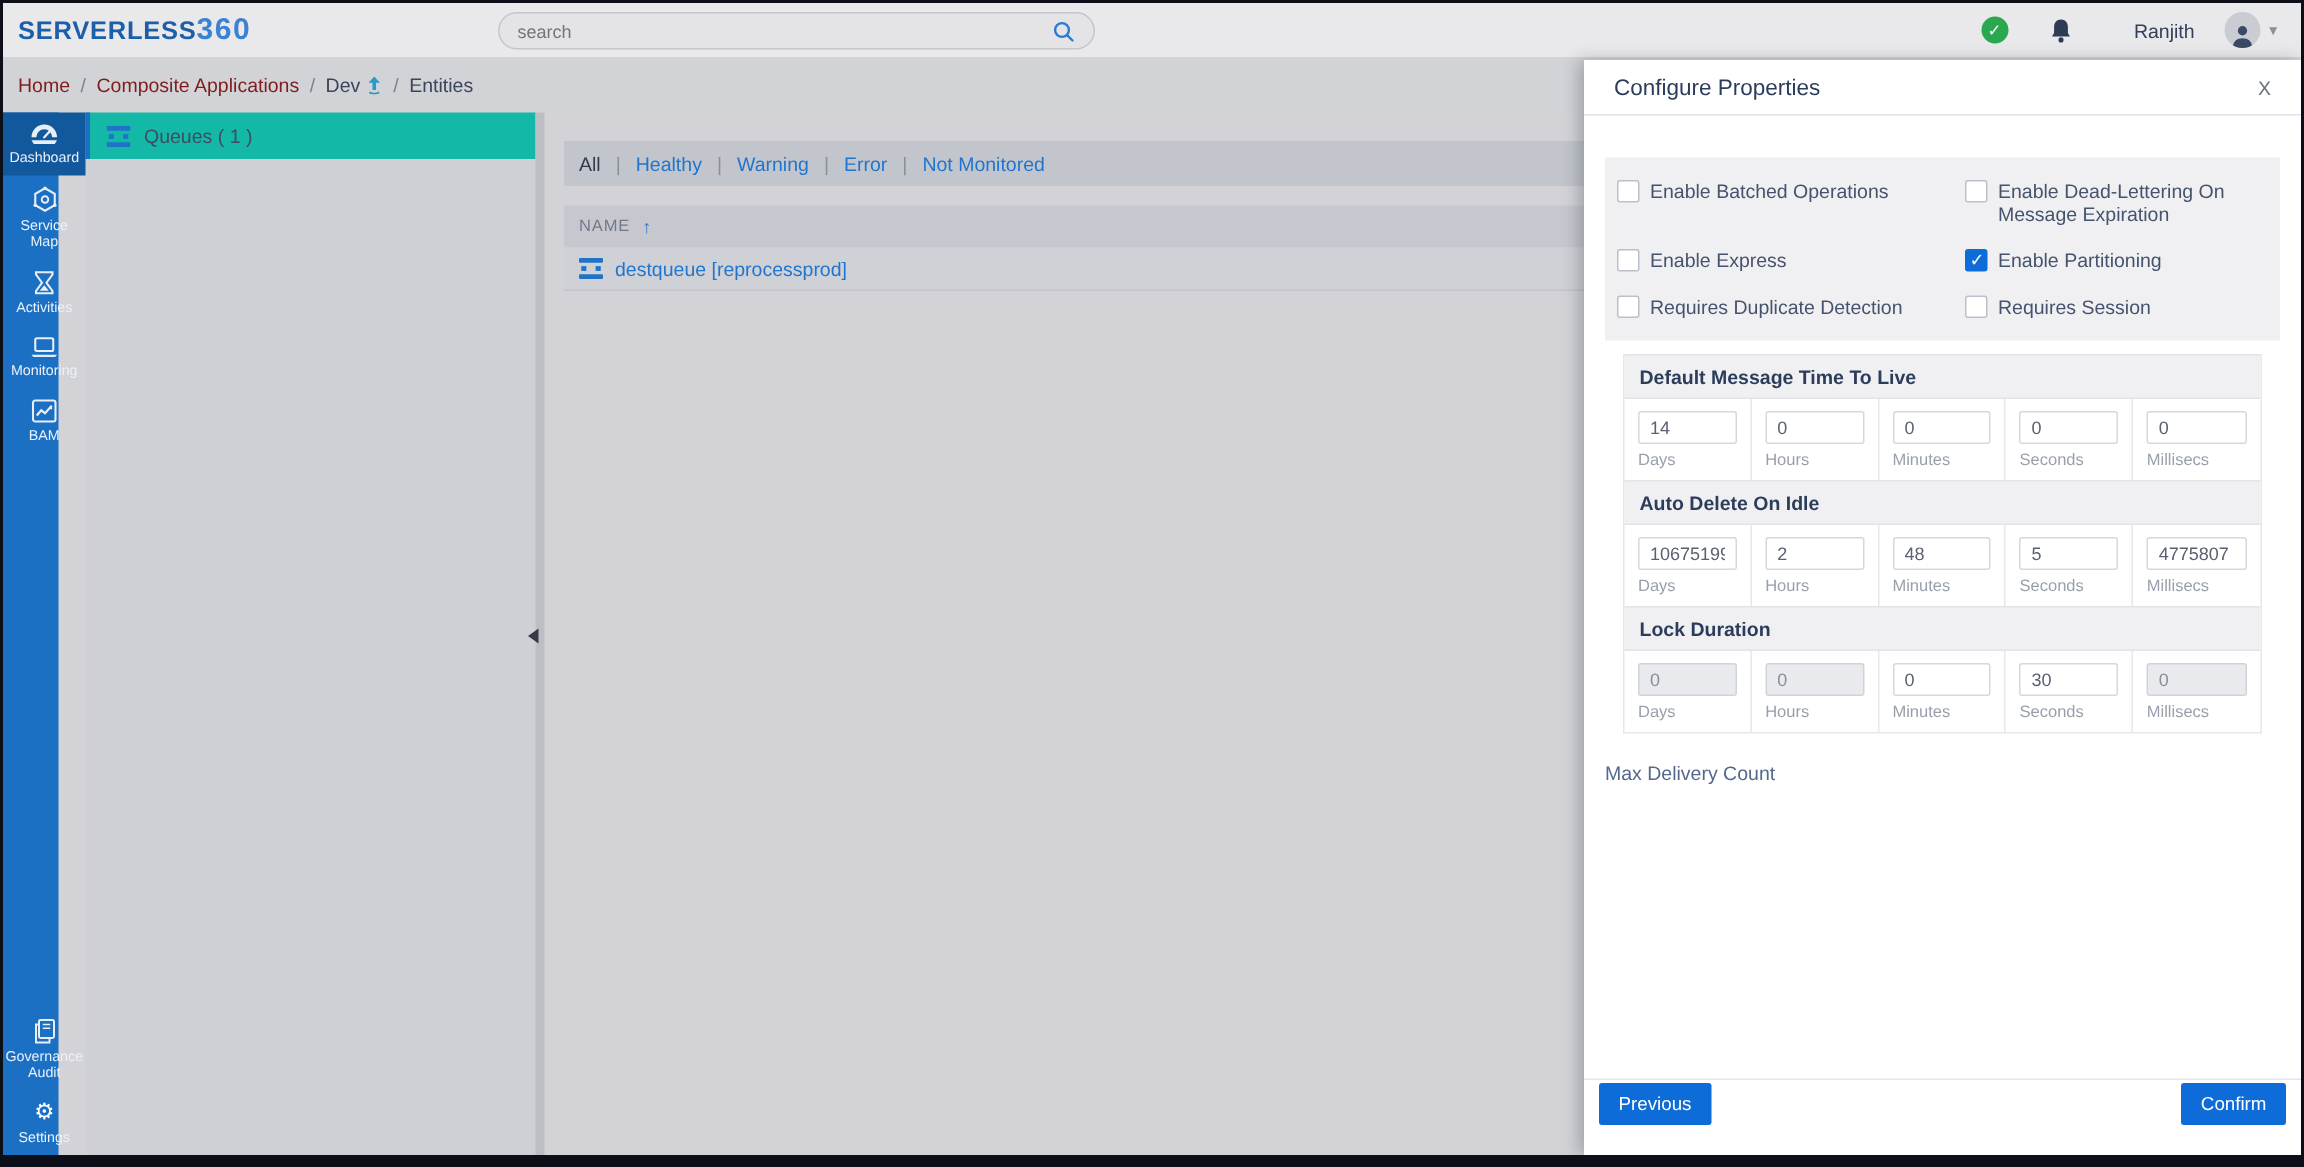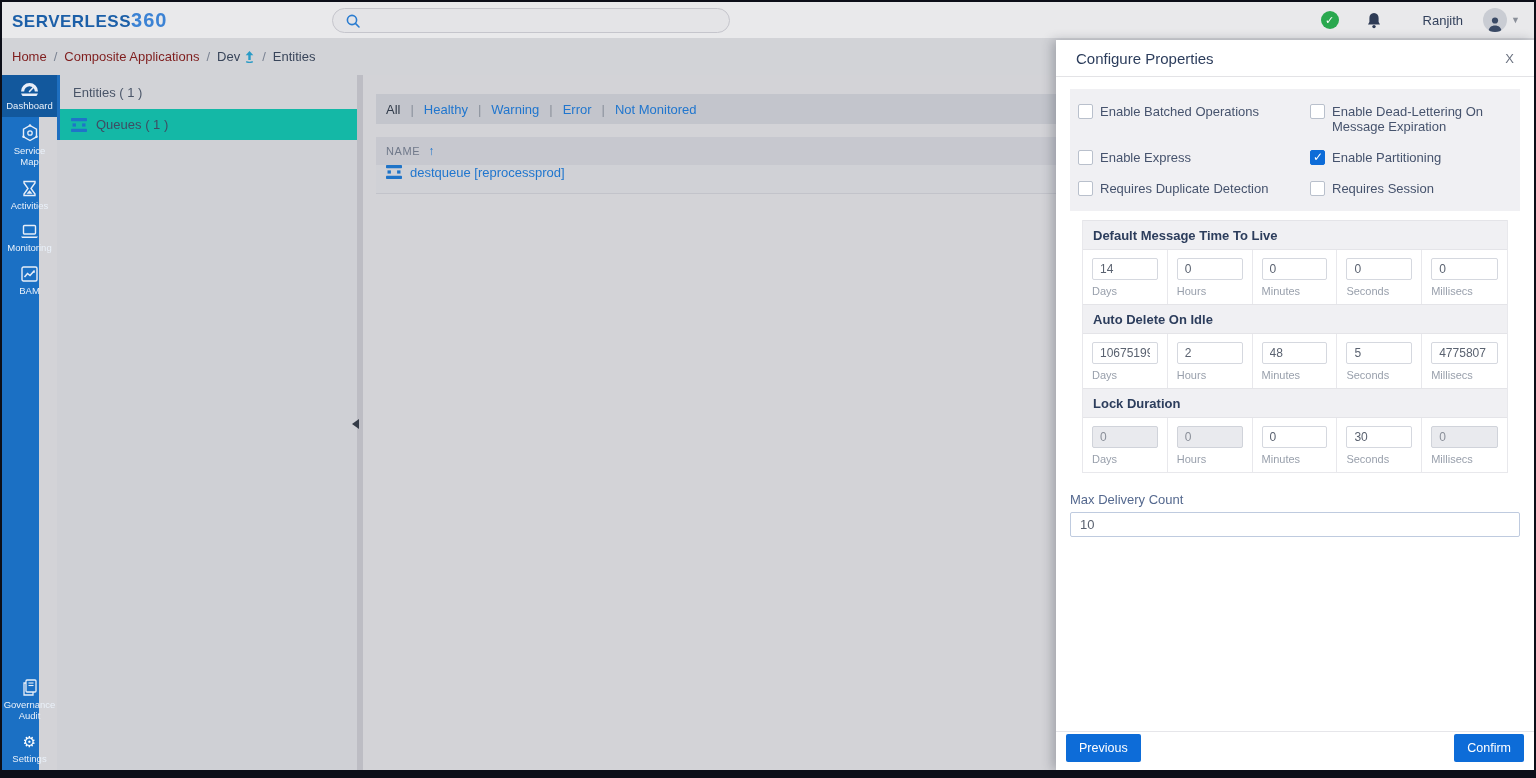--- a/index.html
+++ b/index.html
@@ -73,32 +73,32 @@
   .filter-band a { color:#2076ce; text-decoration:none; cursor:pointer; }
   .filter-band .active-f { color:#313b4a; }
   .f-sep { color:#8a909b; }
   .tbl-header { position:absolute; left:13px; right:0; top:62px; height:28px;
                 background:#c7c8cf; display:flex; align-items:center; padding-left:10px;
                 gap:8px; }
   .tbl-header .col { font-size:11px; color:#70798a; letter-spacing:0.6px; }
   .sort-arrow { color:#2076ce; font-size:12px; }
   .tbl-row { position:absolute; left:13px; right:0; top:90px; height:29px;
              background:#d0d1d6; border-bottom:1px solid #c2c3ca; display:flex;
-             gap:8px; padding-left:10px; cursor:pointer; }
+             align-items:center; gap:8px; padding-left:10px; cursor:pointer; }
   .tbl-row a { color:#2076ce; font-size:13px; text-decoration:none; }
 
   
   .dialog { position:absolute; left:1054px; top:38px; right:0; bottom:0; background:#fff;
             z-index:10; box-shadow:-4px 0 10px rgba(40,45,60,0.28); }
   .dlg-header { height:37px; display:flex; align-items:center; justify-content:space-between;
                 padding:0 20px 0 20px; border-bottom:1px solid #e3e3e6; }
   .dlg-title { font-size:15px; color:#2c3d5c; }
   .dlg-close { font-size:13px; color:#6b7280; cursor:pointer; }
 
-  .cb-section { margin:12px 14px 0; background:#f0f0f3; padding:15px 8px 15px;
+  .cb-section { margin:28px 14px 0; background:#f0f0f3; padding:15px 8px 15px;
                 display:grid; grid-template-columns:232px 1fr; row-gap:16px; }
   .cb-item { display:flex; align-items:flex-start; gap:7px; font-size:13px; color:#46536d;
              line-height:15px; cursor:pointer; padding-right:6px;}
   .cb { flex:0 0 auto; width:15px; height:15px; border:1px solid #b9c0cc; border-radius:2px;
         background:#fff; position:relative; margin-top:0px; }
   .cb.checked { background:#0d6cd8; border-color:#0d6cd8; }
   .cb.checked::after { content:"✓"; position:absolute; left:2px; top:-1px; color:#fff;
         font-size:12px; font-weight:bold; }
 
   .duration-wrap { margin:9px 26px 0; border:1px solid #e8e8ec; border-top:none; }
@@ -111,38 +111,39 @@
                 padding:0 7px; font-size:12px; color:#5a6270; background:#fff;
                 font-family:inherit; }
   .field-cell input:disabled { background:#e9eaee; color:#8a8f99; border-color:#d0d3da; }
   .field-lbl { margin-top:5px; font-size:11px; color:#99a0ac; }
 
   .max-delivery { margin:19px 14px 0; }
   .md-label { font-size:13px; color:#54688e; margin-bottom:5px; }
   .max-delivery input { width:100%; height:25px; border:1px solid #bfcbdf; border-radius:2px;
                 padding:0 9px; font-size:13px; color:#5a6270; font-family:inherit; background:#fff; }
 
-  .dlg-footer { position:absolute; left:0; right:0; bottom:0; height:39px;
+  .dlg-footer { position:absolute; left:0; right:0; bottom:12px; height:39px;
                 border-top:1px solid #e6e6ea; }
   .btn { position:absolute; bottom:8px; background:#0d6cd8; color:#fff; border:none;
          font-size:12.5px; padding:7px 13px; border-radius:2px; cursor:pointer;
          font-family:inherit; }
   .btn-prev { left:10px; }
   .btn-confirm { right:10px; }
 </style>
 </head>
 <body>
 
 <div class="screen">
 
   <div class="topbar">
     <div class="logo">
       <span class="p1">SERVERLESS</span><span class="p2">360</span>
     </div>
     <div class="search-pill">
+      <input type="text" placeholder="search" style="">
       <svg width="16" height="16" viewBox="0 0 16 16">
         <circle cx="7" cy="7" r="4.6" fill="none" stroke="#2a7cd0" stroke-width="1.6"></circle>
         <line x1="10.4" y1="10.4" x2="14" y2="14" stroke="#2a7cd0" stroke-width="1.6" stroke-linecap="round"></line>
       </svg>
     </div>
     <div class="topbar-right">
       <div class="status-ok">✓</div>
       <svg width="18" height="19" viewBox="0 0 18 19">
         <path d="M9 2 C6 2 4.4 4.2 4.4 7 L4.4 11 L3 13.4 L15 13.4 L13.6 11 L13.6 7 C13.6 4.2 12 2 9 2 Z" fill="#2e3b55"></path>
         <circle cx="9" cy="15.6" r="1.7" fill="#2e3b55"></circle>
@@ -227,23 +228,20 @@
       </svg>
       <span class="lbl">Governance Audit</span>
     </div>
     <div class="side-item">
       <span class="gear-glyph">⚙</span>
       <span class="lbl">Settings</span>
     </div>
   </div>
 
   <div class="entities-panel">
-    <div class="ent-header">
-      <span>Entities   ( 1 )</span>
-    </div>
     <div class="ent-row">
       <svg width="16" height="14" viewBox="0 0 16 14">
         <rect x="0" y="0" width="16" height="3.2" rx="0.8" fill="#1f74c8"></rect>
         <rect x="0" y="10.8" width="16" height="3.2" rx="0.8" fill="#1f74c8"></rect>
         <rect x="1.5" y="5.4" width="3.4" height="3.2" fill="#1f74c8"></rect>
         <rect x="11.1" y="5.4" width="3.4" height="3.2" fill="#1f74c8"></rect>
       </svg>
       <span>Queues   ( 1 )</span>
     </div>
   </div>
@@ -381,21 +379,20 @@
         </div>
         <div class="field-cell">
           <input disabled="" value="0" style="">
           <div class="field-lbl">Millisecs</div>
         </div>
       </div>
     </div>
 
     <div class="max-delivery">
       <div class="md-label">Max Delivery Count</div>
-      <input value="10" style="">
     </div>
 
     <div class="dlg-footer">
       <button class="btn btn-prev">Previous</button>
       <button class="btn btn-confirm">Confirm</button>
     </div>
   </div>
 
 </div>
 

